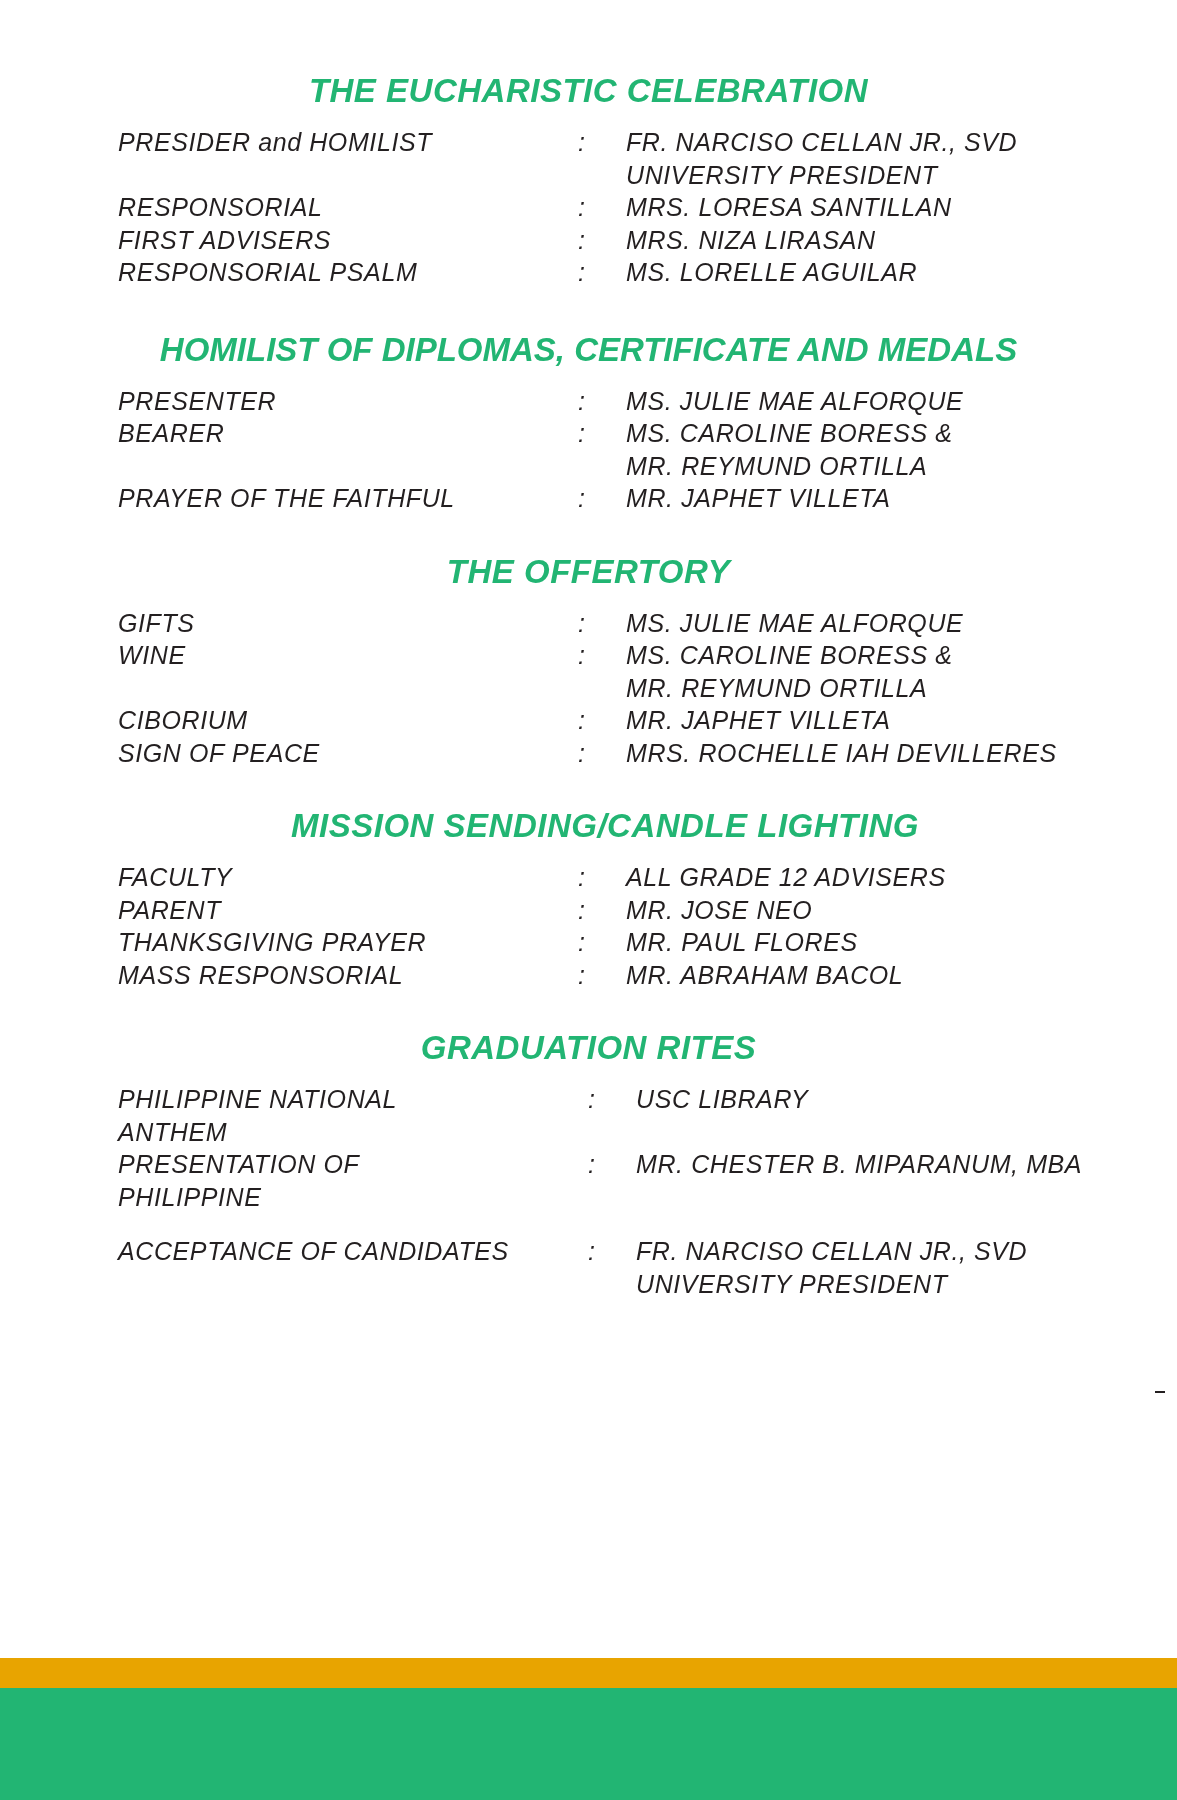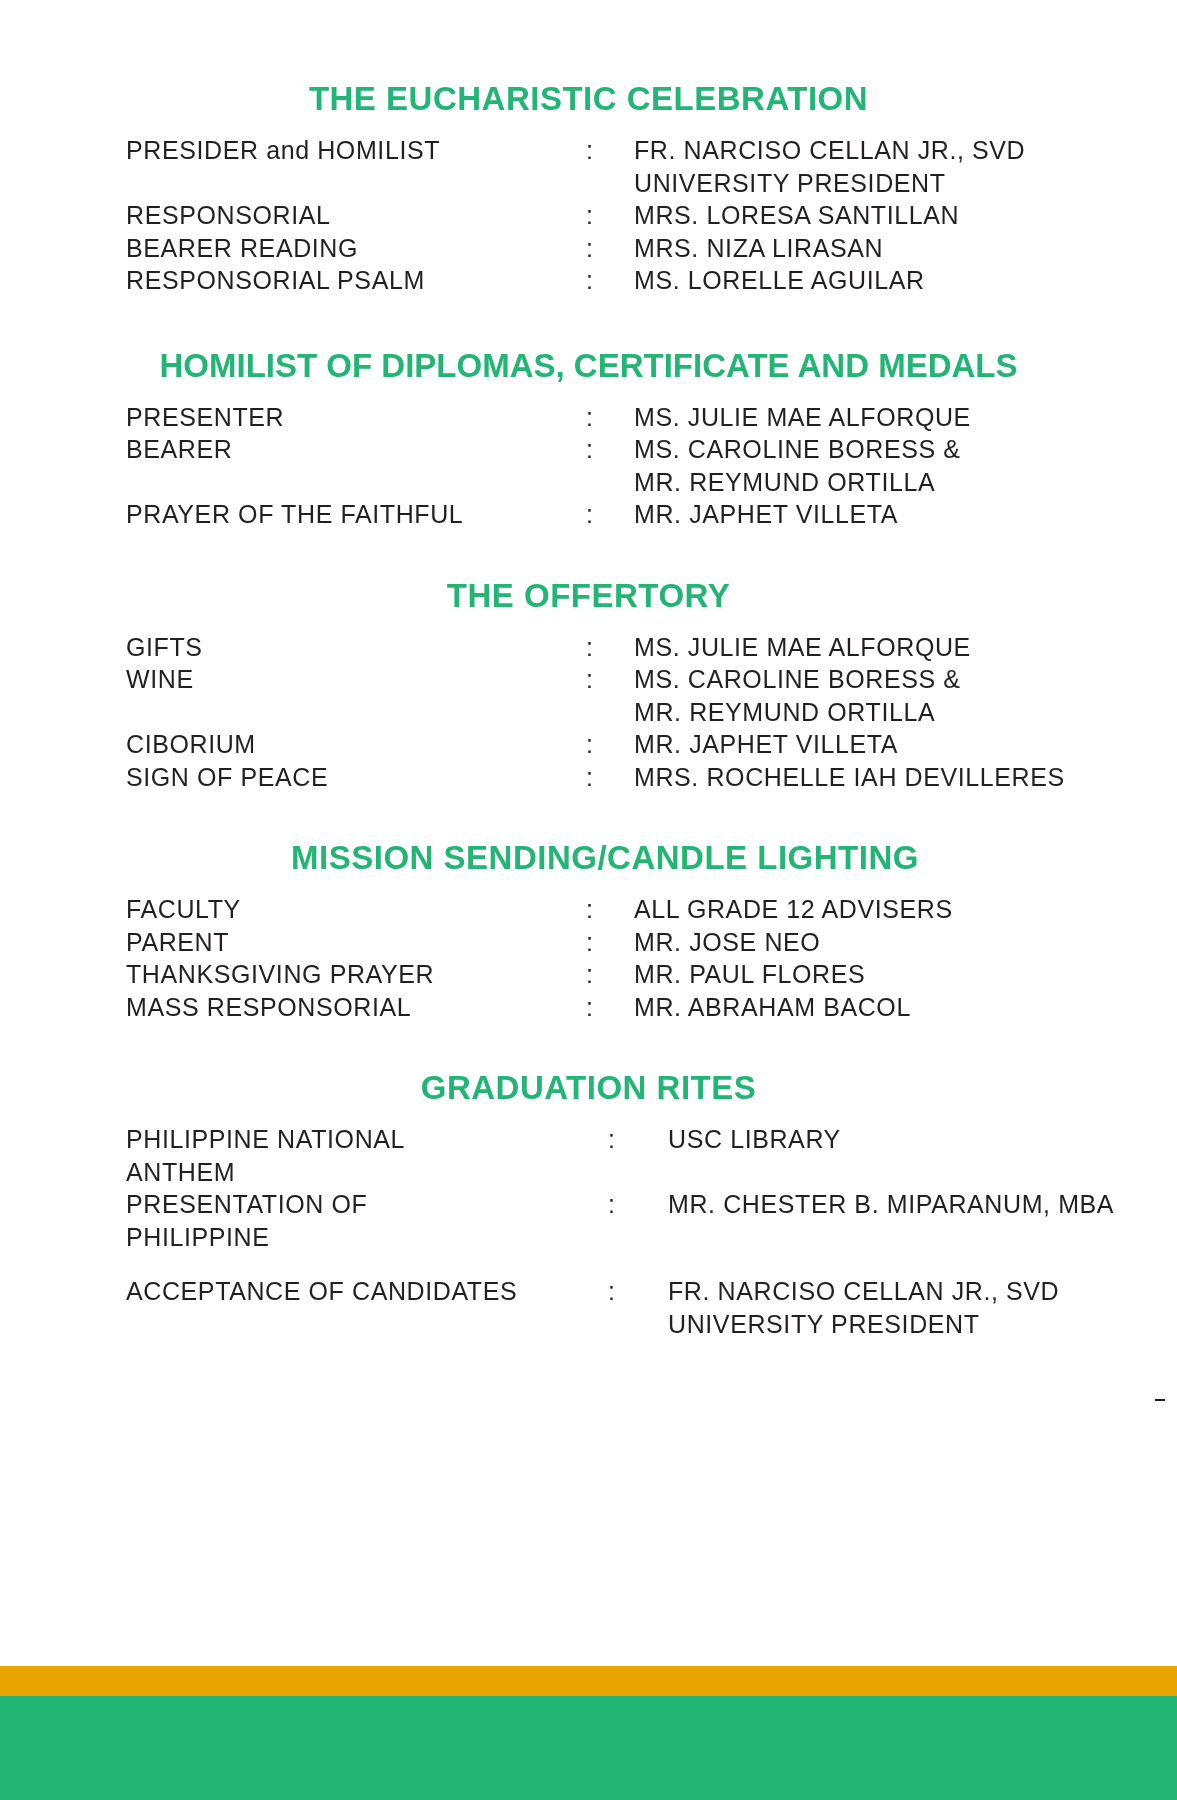--- a/index.html
+++ b/index.html
@@ -14,21 +14,22 @@
     position: relative;
     overflow: hidden;
   }
   .page {
     position: relative;
     width: 1177px;
     height: 1800px;
     box-sizing: border-box;
   }
   .section {
-    margin: 8px;
+    margin: 0;
+    font-style: italic;
   }
   .section-title {
     text-align: center;
     color: #22b573;
     font-weight: bold;
     letter-spacing: 0.5px;
   }
   .t-eucharist {
     font-size: 33px;
     padding-top: 72px;
@@ -77,21 +78,21 @@
   }
   .name {
     color: #231f20;
     font-size: 25px;
     letter-spacing: 0.6px;
     white-space: pre-line;
     flex: 1 1 auto;
   }
   .row-gap { height: 22px; }
   .grad-rows .role { width: 470px; flex: 0 0 470px; }
-  .grad-rows .row { min-height: 36px; gap: 12px; }
+  .grad-rows .row { min-height: 36px; }
   .dash {
     position: absolute;
     right: 12px;
     top: 1391px;
     width: 10px;
     height: 2px;
     background: #231f20;
   }
   .footer-gold {
     position: absolute;
@@ -123,21 +124,21 @@
         <div class="colon">:</div>
         <div class="name">FR. NARCISO CELLAN JR., SVD
 UNIVERSITY PRESIDENT</div>
       </div>
       <div class="row">
         <div class="role">RESPONSORIAL</div>
         <div class="colon">:</div>
         <div class="name">MRS. LORESA SANTILLAN</div>
       </div>
       <div class="row">
-        <div class="role">BEARER READING</div>
+        <div class="role">FIRST ADVISERS</div>
         <div class="colon">:</div>
         <div class="name">MRS. NIZA LIRASAN</div>
       </div>
       <div class="row">
         <div class="role">RESPONSORIAL PSALM</div>
         <div class="colon">:</div>
         <div class="name">MS. LORELLE AGUILAR</div>
       </div>
     </div>
   </div>

